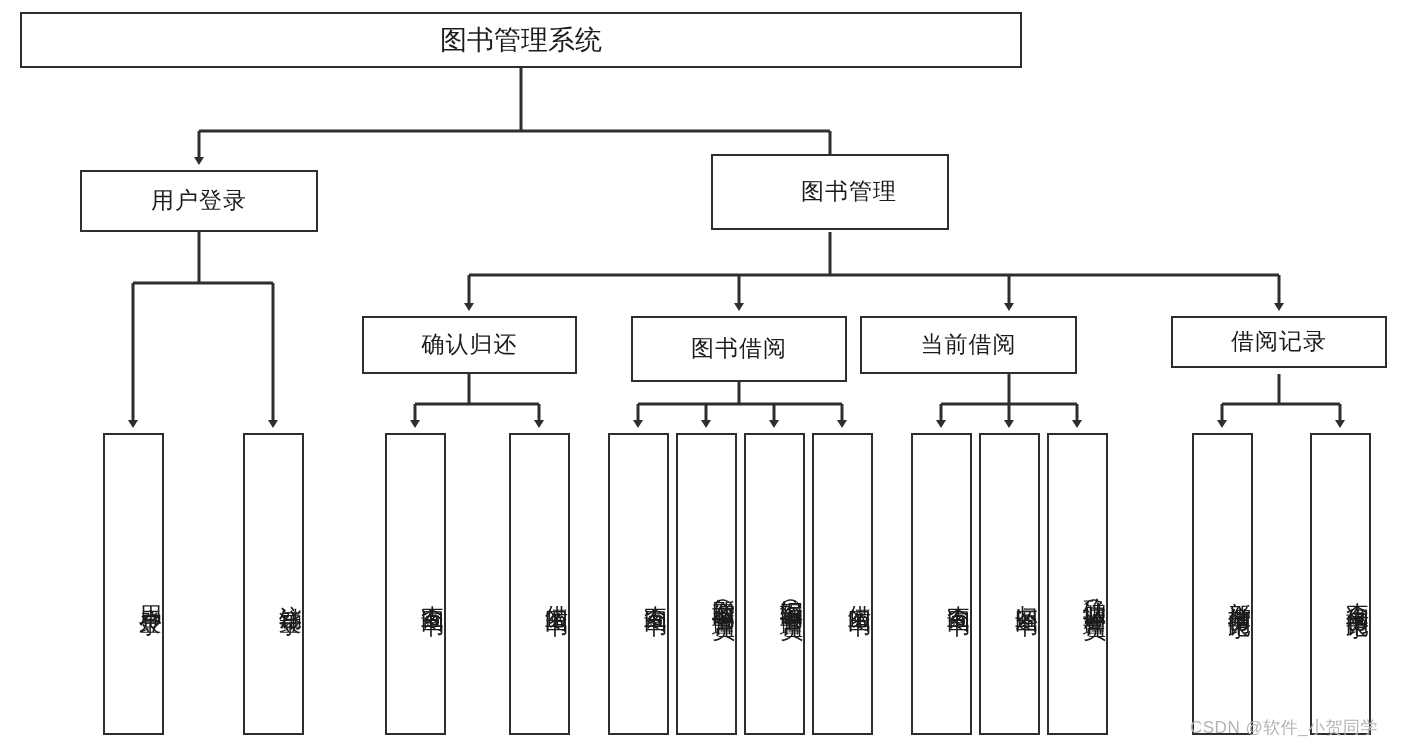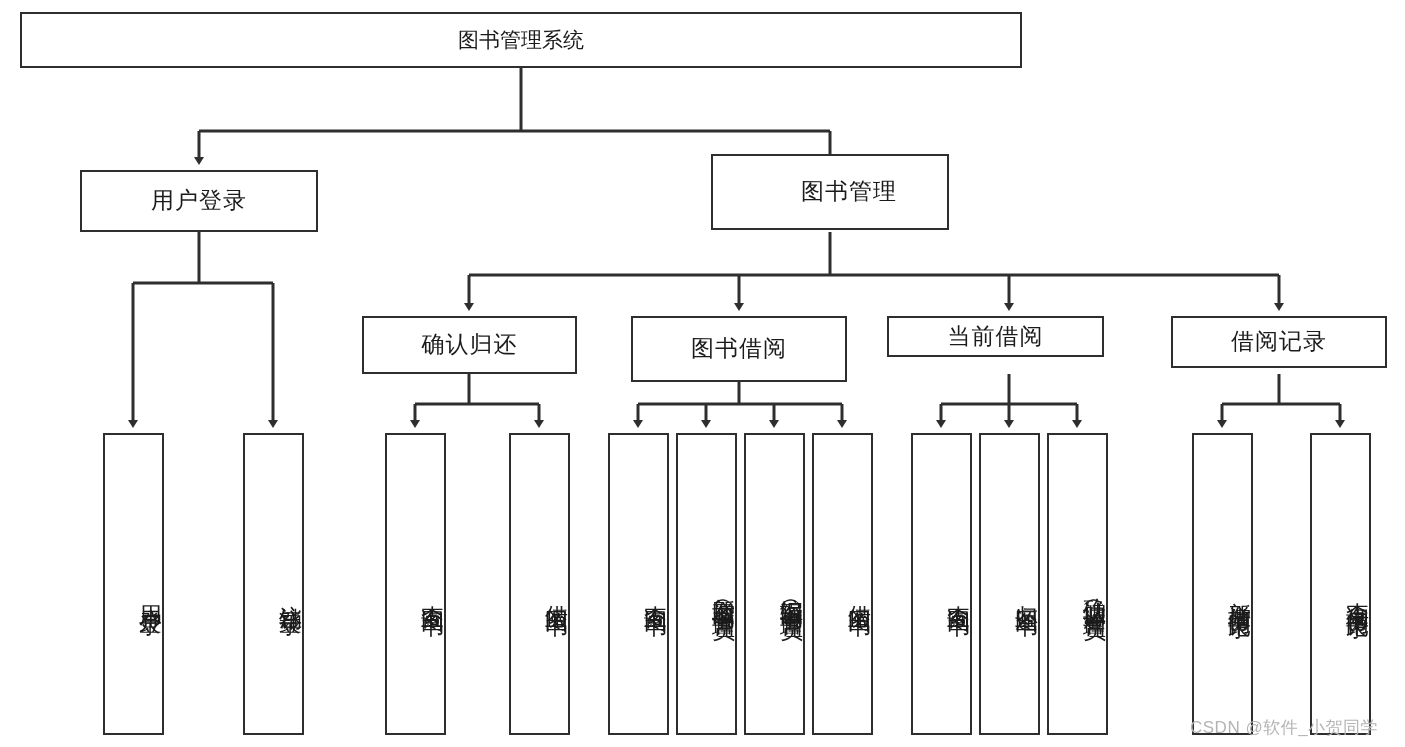--- a/index.html
+++ b/index.html
@@ -35,21 +35,21 @@
     justify-content: center;
     color: #1b1b1b;
     text-align: center;
   }
   .node.horiz {
     font-size: 23px;
     letter-spacing: 1px;
     line-height: 1.2;
   }
   .node.root {
-    font-size: 21px;
+    font-size: 27px;
   }
   .node.vert {
     writing-mode: vertical-rl;
     text-orientation: upright;
     font-size: 23px;
     letter-spacing: 3px;
     padding-top: 18px;
     align-items: flex-start;
     justify-content: center;
     line-height: 1;
@@ -133,21 +133,21 @@
   <div class="node horiz" style="left:711px; top:154px; width:238px; height:76px;padding-left:38px;">
     <span class="label">图书管理</span>
   </div>
 
   <div class="node horiz" style="left:362px; top:316px; width:215px; height:58px;">
     <span class="label">确认归还</span>
   </div>
   <div class="node horiz" style="left:631px; top:316px; width:216px; height:66px;">
     <span class="label">图书借阅</span>
   </div>
-  <div class="node horiz" style="left:887px; top:316px; width:217px; height:41px;">
+  <div class="node horiz" style="left:860px; top:316px; width:217px; height:58px;">
     <span class="label">当前借阅</span>
   </div>
   <div class="node horiz" style="left:1171px; top:316px; width:216px; height:52px;">
     <span class="label">借阅记录</span>
   </div>
 
   <div class="node vert" style="left:103px; top:433px; width:61px; height:302px;">
     <span class="label">用户登录</span>
   </div>
   <div class="node vert" style="left:243px; top:433px; width:61px; height:302px;">

